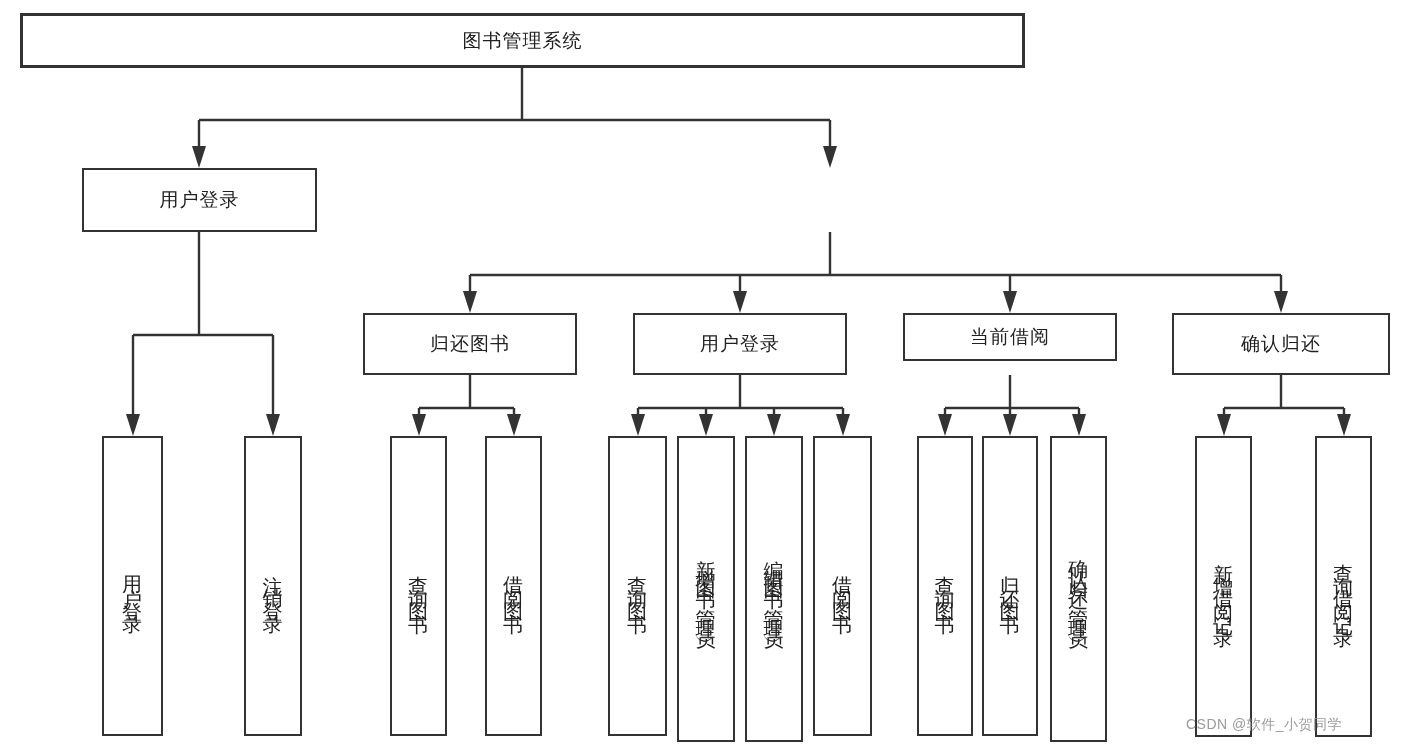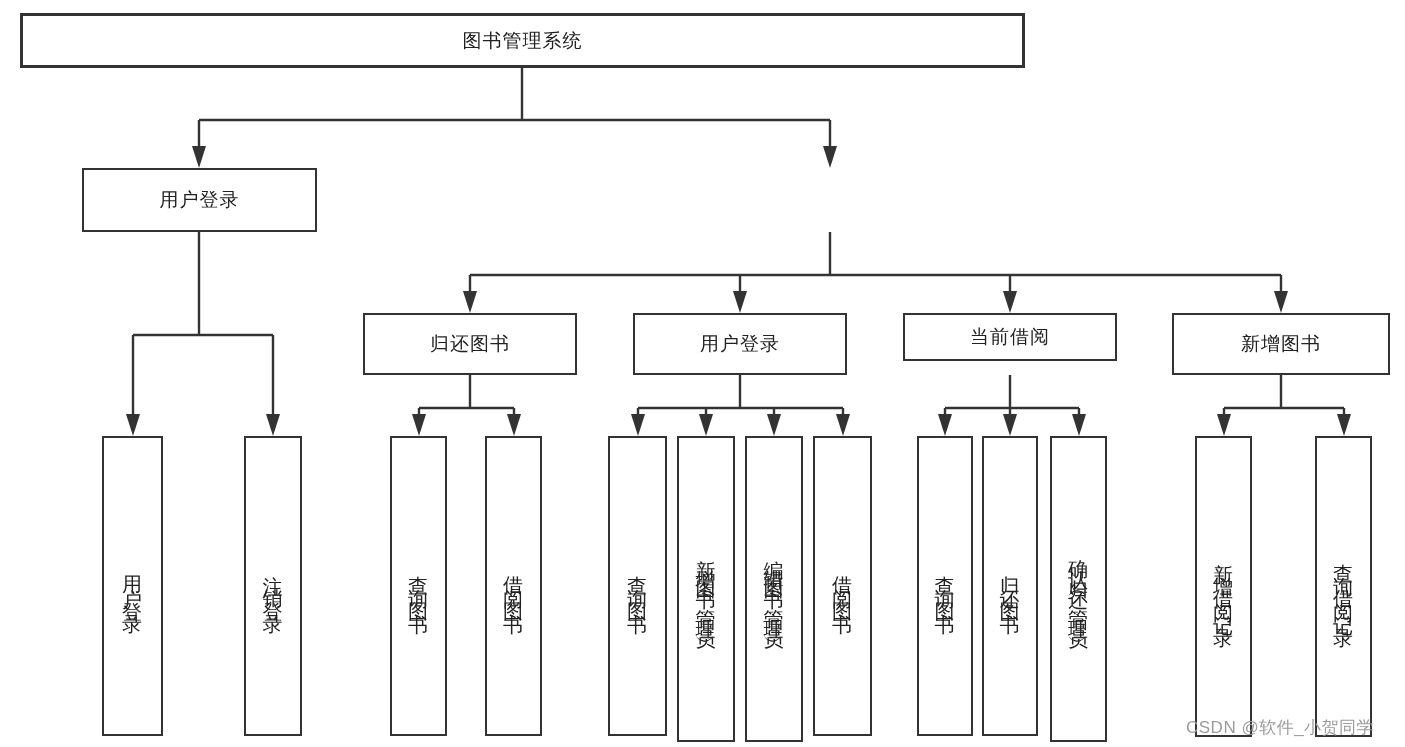--- a/index.html
+++ b/index.html
@@ -35,21 +35,21 @@
     writing-mode:vertical-rl;
     text-orientation:mixed;
     font-size:20px;
     letter-spacing:13px;
     line-height:1;
   }
   .node.v.long{letter-spacing:10px;}
   .watermark{
     position:absolute;
     left:1186px;top:716px;
-    font-size:17px;
+    font-size:14px;
     letter-spacing:0.5px;
     color:var(--wm);
     z-index:5;
     white-space:nowrap;
   }
 </style>
 </head>
 <body>
 
 <div class="stage">
@@ -87,21 +87,21 @@
     </g>
   </svg>
 
   <div class="node h root" style="left:20px;top:13px;width:1005px;height:55px">图书管理系统</div>
 
   <div class="node h" style="left:82px;top:168px;width:235px;height:64px">用户登录</div>
 
   <div class="node h" style="left:363px;top:313px;width:214px;height:62px">归还图书</div>
   <div class="node h" style="left:633px;top:313px;width:214px;height:62px">用户登录</div>
   <div class="node h" style="left:903px;top:313px;width:214px;height:48px">当前借阅</div>
-  <div class="node h" style="left:1172px;top:313px;width:218px;height:62px">新增图书</div>
+  <div class="node h" style="left:1172px;top:313px;width:218px;height:62px">确认归还</div>
 
   <div class="node v" style="left:102px;top:436px;width:61px;height:300px">用户登录</div>
   <div class="node v" style="left:244px;top:436px;width:58px;height:300px">注销登录</div>
 
   <div class="node v" style="left:390px;top:436px;width:57px;height:300px">查询图书</div>
   <div class="node v" style="left:485px;top:436px;width:57px;height:300px">借阅图书</div>
 
   <div class="node v" style="left:608px;top:436px;width:59px;height:300px">查询图书</div>
   <div class="node v long" style="left:677px;top:436px;width:58px;height:306px">新增图书（管理员）</div>
   <div class="node v long" style="left:745px;top:436px;width:58px;height:306px">编辑图书（管理员）</div>

